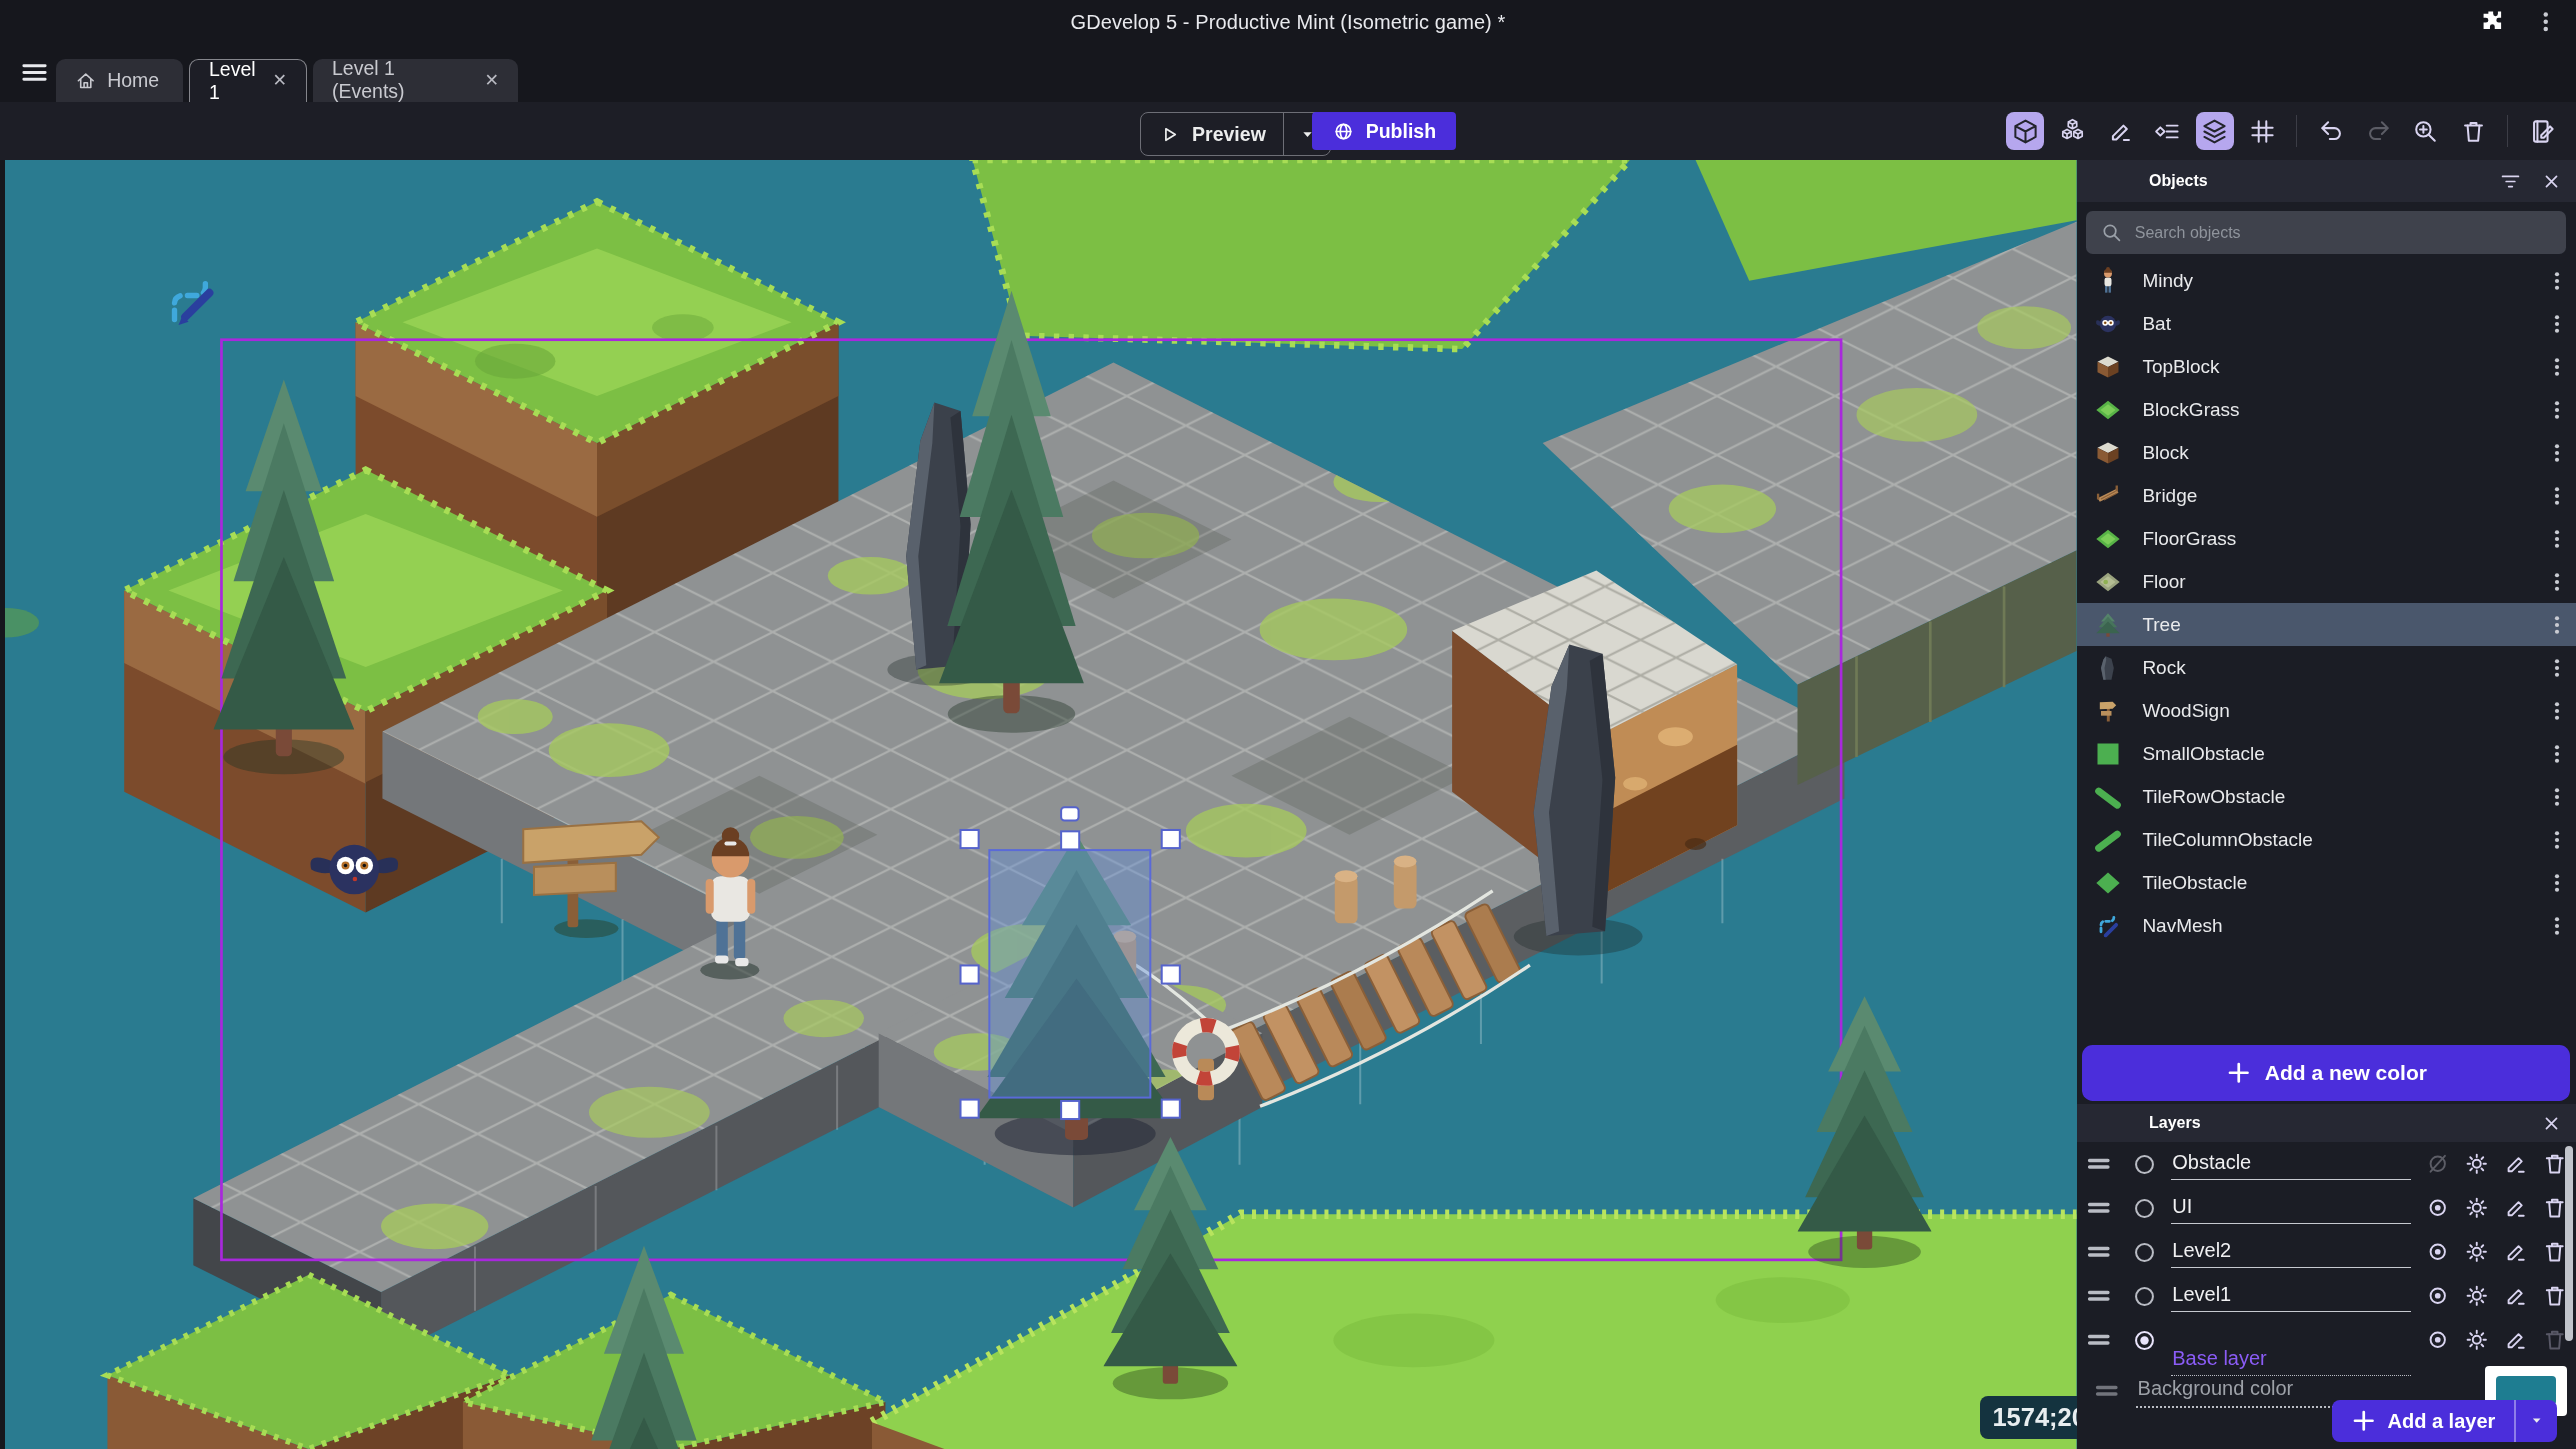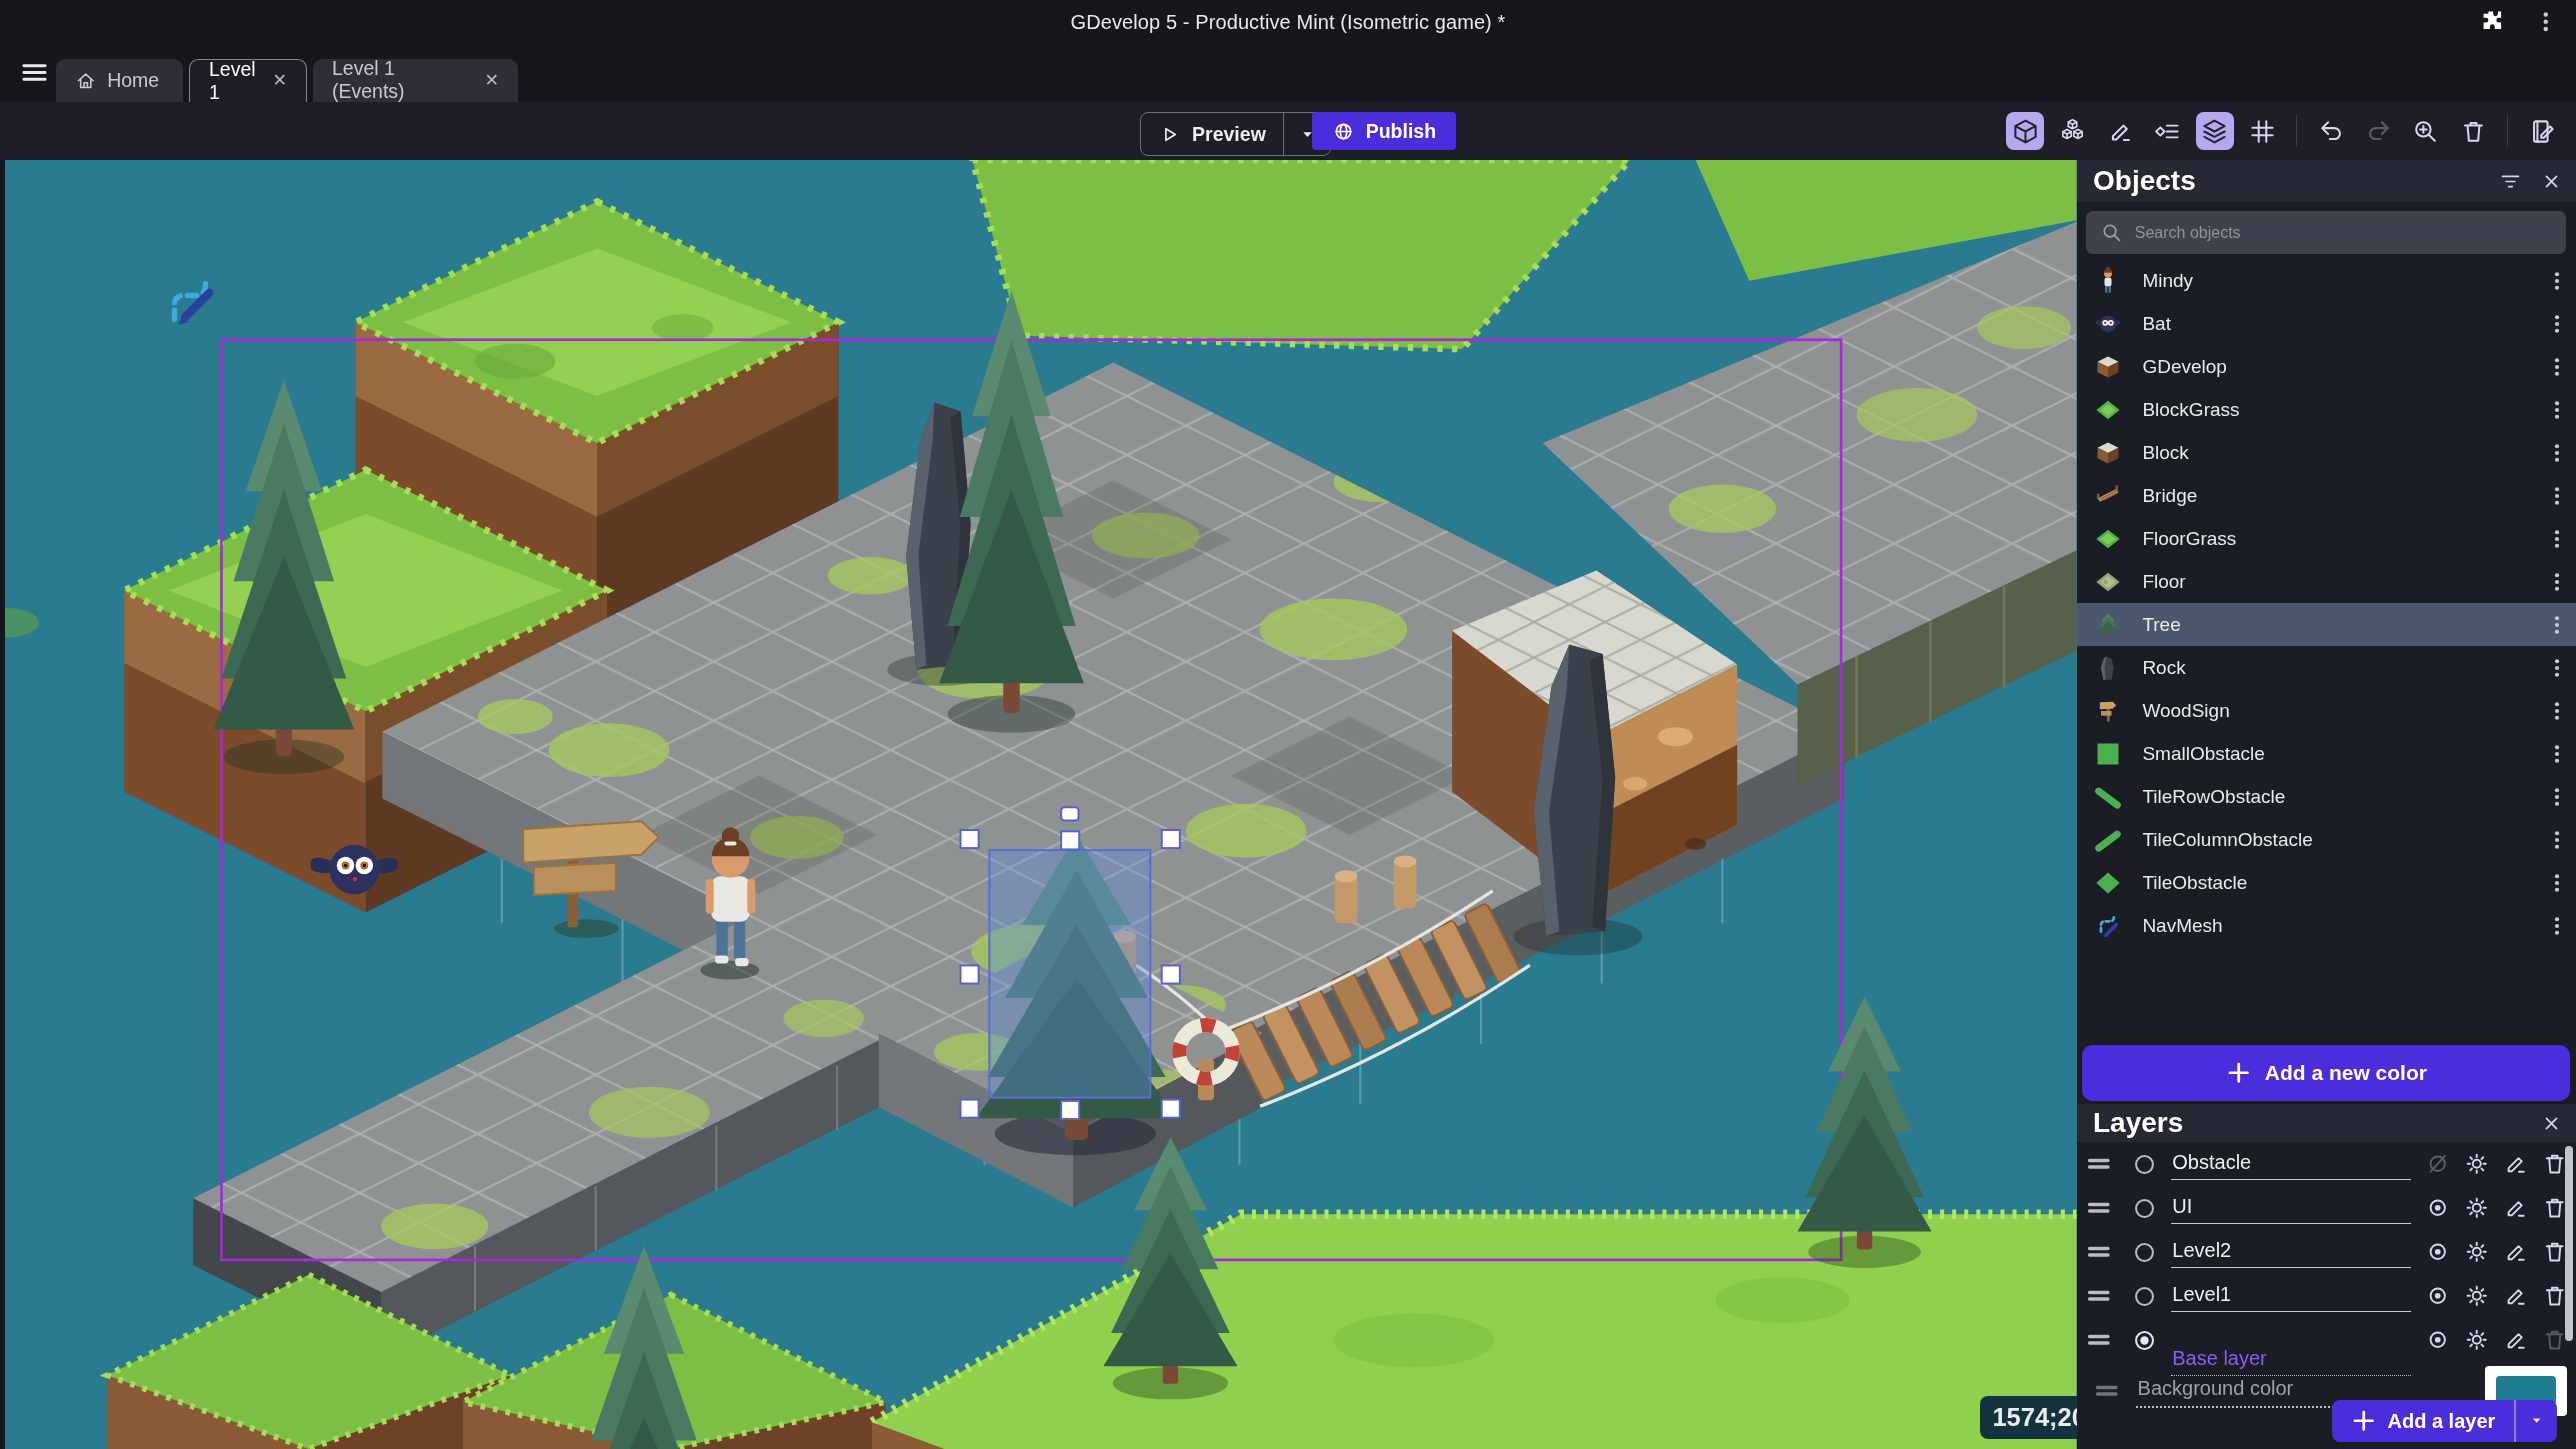--- a/index.html
+++ b/index.html
@@ -39,21 +39,21 @@
   .ic-dim { stroke:#5c5d66; }
 
   
   #canvas-wrap { position:absolute; left:5.4px; top:160px; width:2072px; height:1289px; background:#2a7b90; overflow:hidden; }
   #coord-badge { position:absolute; left:1975px; top:1236px; min-width:127px; height:43px; background:#14333f; border-radius:8px; color:#e8eef0; font-size:25.5px; font-weight:bold; display:flex; align-items:center; justify-content:center; padding:0 12px; }
 
   
   #side-panel { position:absolute; left:2077px; top:160px; width:499px; height:1289px; background:#1b1d25; }
   .panel-header { position:absolute; left:0; width:499px; background:#262833; display:flex; align-items:center; }
   #objects-header { top:0; height:42px; }
-  .panel-title { font-size:28px; font-weight:bold; color:#ffffff; padding-left:16px; flex:1; }
+  .panel-title { font-size:16px; font-weight:bold; color:#ffffff; padding-left:32px; flex:1;margin-left:40px; }
   .hdr-ic { width:31px; height:31px; display:flex; align-items:center; justify-content:center; cursor:pointer; margin-right:9.4px; }
   .hdr-ic svg { width:23px; height:23px; }
   #search-box { position:absolute; left:9.4px; top:51px; width:480px; height:43px; background:#3f424c; border-radius:6.7px; display:flex; align-items:center; gap:12px; padding:0 13.4px; }
   #search-box svg { width:23px; height:23px; flex:none; }
   #search-input { background:transparent; border:none; outline:none; color:#d7d9dd; font-size:16px; width:100%; font-family:"Liberation Sans",sans-serif; }
   #search-input::placeholder { color:#8f949c; }
 
   #objects-list { position:absolute; left:0; top:99px; width:499px; }
   .obj-row { height:43px; display:flex; align-items:center; padding:0 6.7px 0 17.4px; cursor:pointer; }
   .obj-row.selected { background:#4a576c; }
@@ -718,21 +718,21 @@
     <span class="obj-label">Bat</span>
     <svg class="kebab" viewBox="0 0 32 32">
           <use href="#i-kebab"></use>
         </svg>
   </div>
 
   <div class="obj-row">
     <svg class="obj-icon" viewBox="0 0 24 24">
           <use href="#obj-block"></use>
         </svg>
-    <span class="obj-label">GDevelop</span>
+    <span class="obj-label">TopBlock</span>
     <svg class="kebab" viewBox="0 0 32 32">
           <use href="#i-kebab"></use>
         </svg>
   </div>
 
   <div class="obj-row">
     <svg class="obj-icon" viewBox="0 0 24 24">
           <use href="#obj-grass"></use>
         </svg>
     <span class="obj-label">BlockGrass</span>

